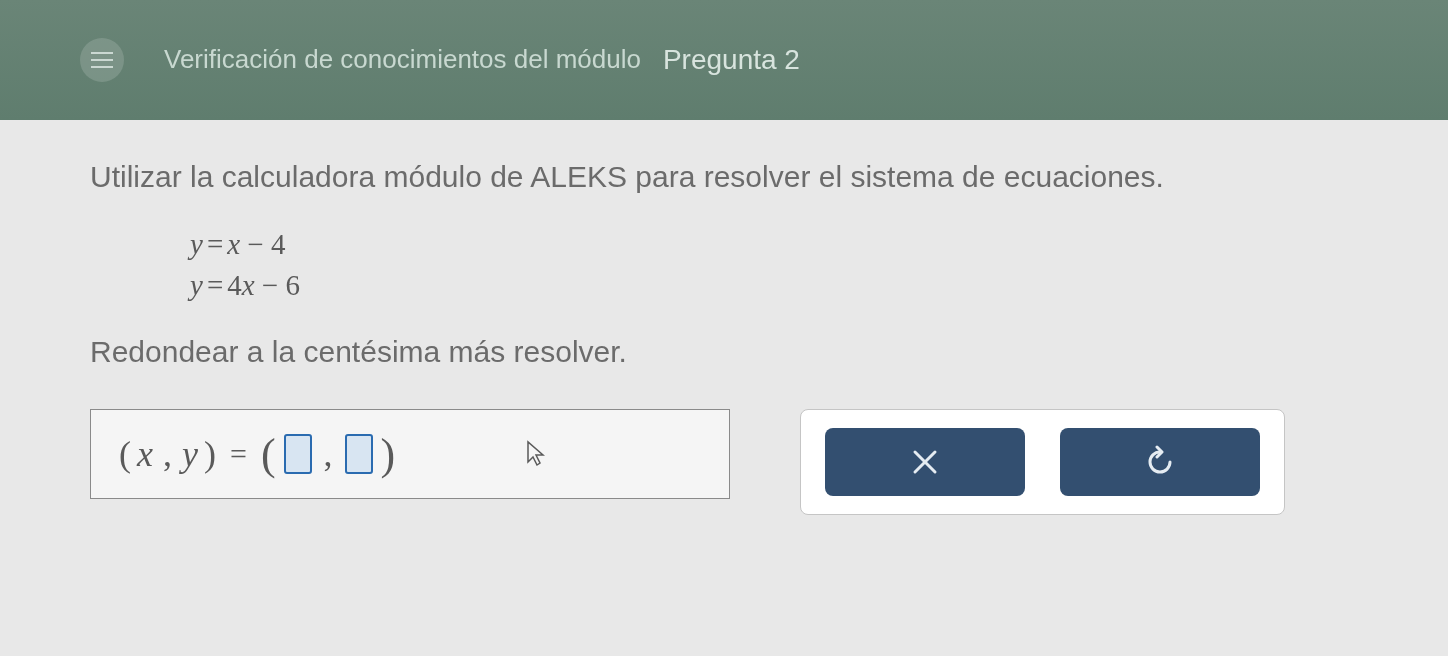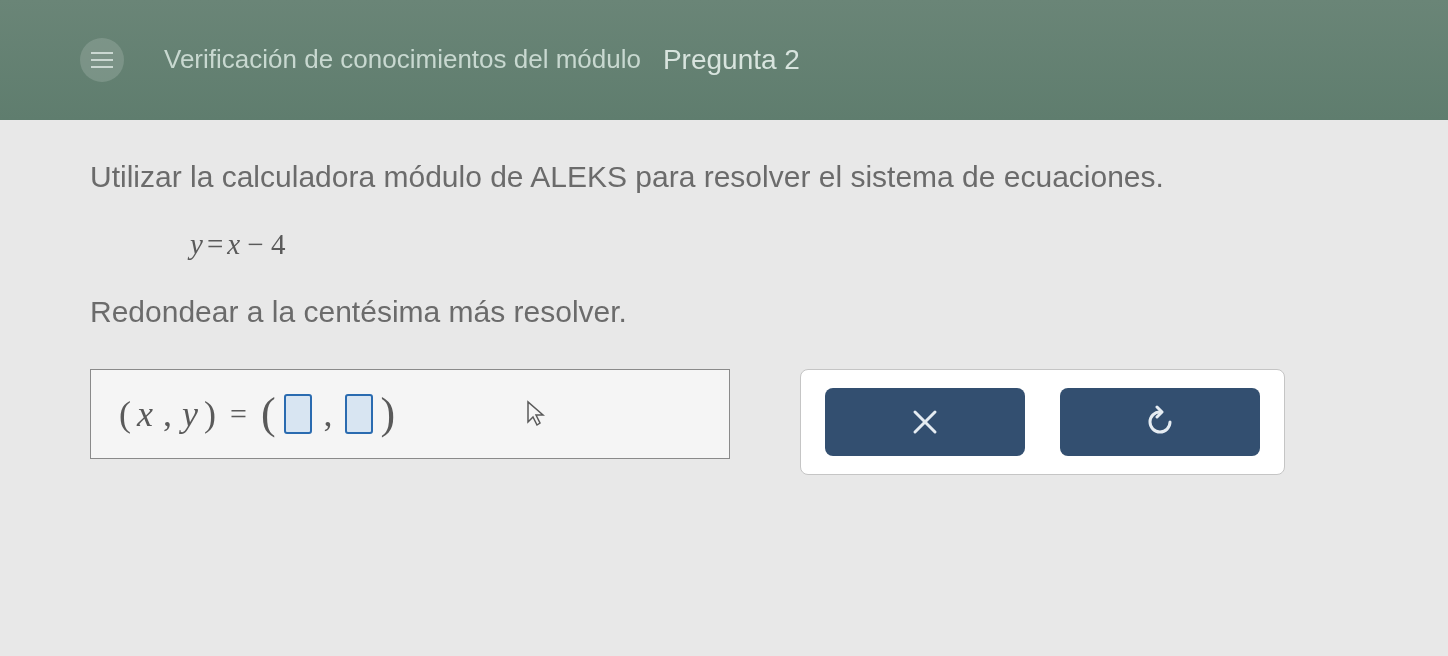--- a/index.html
+++ b/index.html
@@ -178,20 +178,23 @@
     <div class="header-subtitle">Pregunta 2</div>
   </div>
 </div>
 
 <div class="content-wrap">
   <div class="instruction">Utilizar la calculadora módulo de ALEKS para resolver el sistema de ecuaciones.</div>
 
   <div class="equations">
     <div class="eq">
       <span>y</span><span class="op">=</span><span class="num"><i>x</i> − 4</span>
+    </div>
+    <div class="eq">
+      <span>y</span><span class="op">=</span><span class="num">4<i>x</i> − 6</span>
     </div>
   </div>
 
   <div class="instruction2">Redondear a la centésima más resolver.</div>
 
   <div class="bottom-row">
 
     <div class="answer-box">
       <div class="answer-math">
         <span class="paren">(</span>

